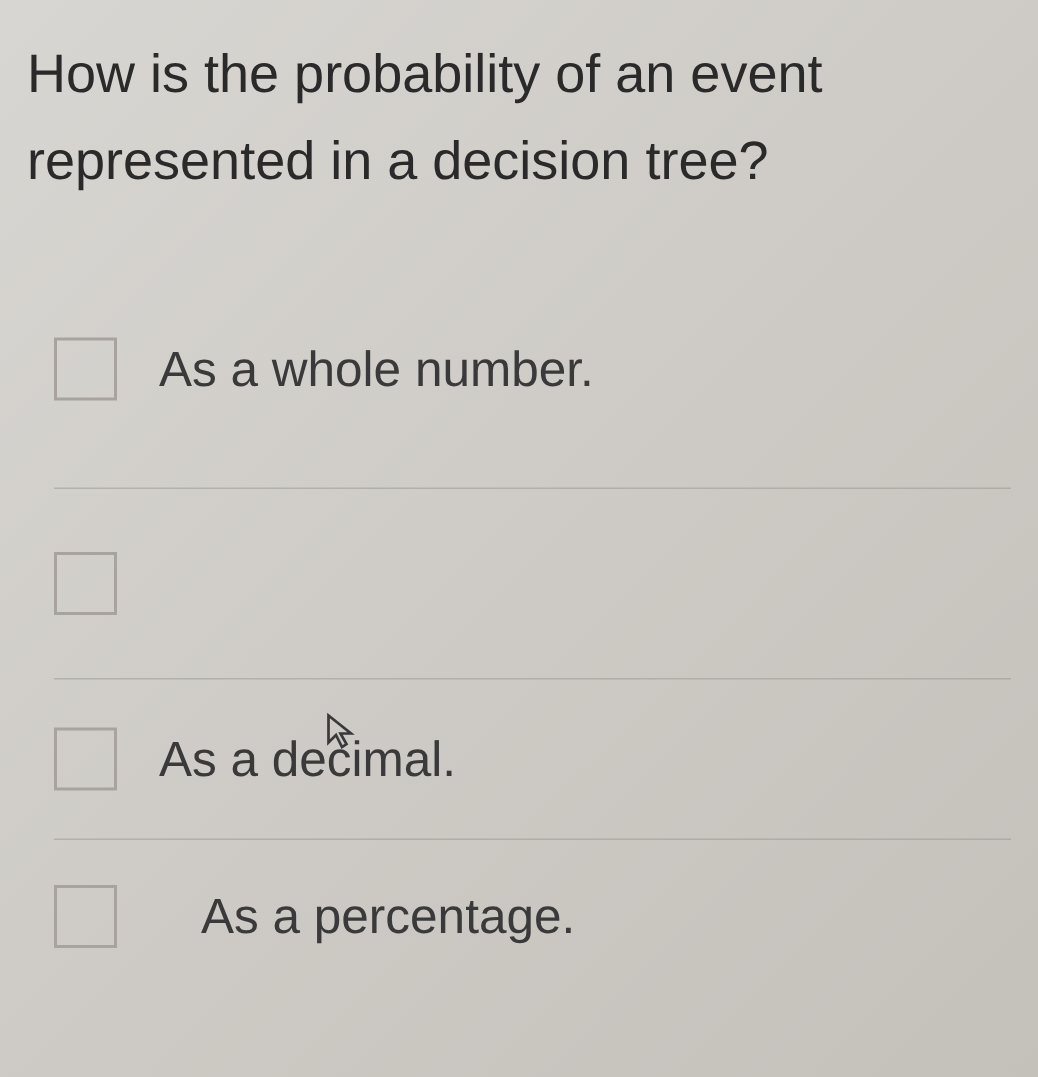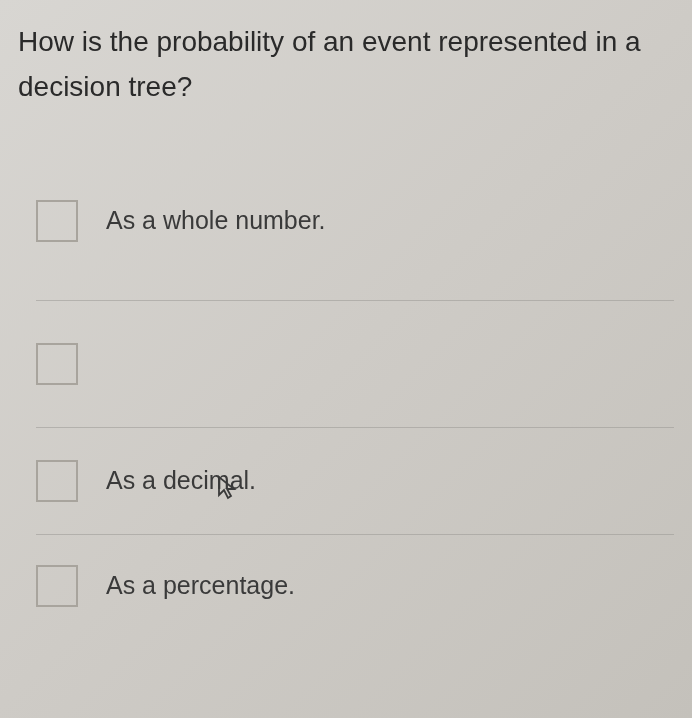--- a/index.html
+++ b/index.html
@@ -9,21 +9,21 @@
     }
     body {
       width: 692px;
       height: 718px;
       background: linear-gradient(135deg, #d8d6d2 0%, #cecbc6 50%, #c4c1bb 100%);
       font-family: -apple-system, BlinkMacSystemFont, 'Segoe UI', Arial, sans-serif;
       padding: 20px 18px;
       overflow: hidden;
     }
     .question-text {
-      font-size: 28px;
+      font-size: 36px;
       line-height: 1.6;
       color: #2a2a2a;
       margin-bottom: 90px;
       font-weight: 400;
     }
     .options-container {
       padding-left: 18px;
     }
     .option-row {
       display: flex;
@@ -40,32 +40,33 @@
       padding-bottom: 42px;
     }
     .option-row.third {
       padding-top: 32px;
       padding-bottom: 32px;
     }
     .option-row.fourth {
       padding-top: 30px;
       padding-bottom: 20px;
       border-bottom: none;
+      gap: 28px;
     }
     .checkbox {
       width: 42px;
       height: 42px;
       border: 2px solid #a8a49d;
       background: transparent;
       margin-right: 28px;
       flex-shrink: 0;
       cursor: pointer;
     }
     .option-label {
-      font-size: 25px;
+      font-size: 33px;
       color: #3a3a3a;
       font-weight: 400;
     }
     .cursor-icon {
       position: absolute;
       left: 215px;
       top: 475px;
       pointer-events: none;
     }
     .cursor-icon svg {

